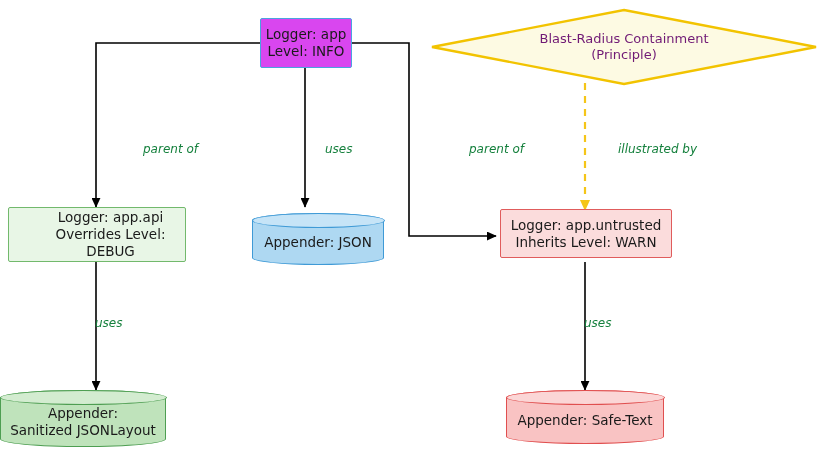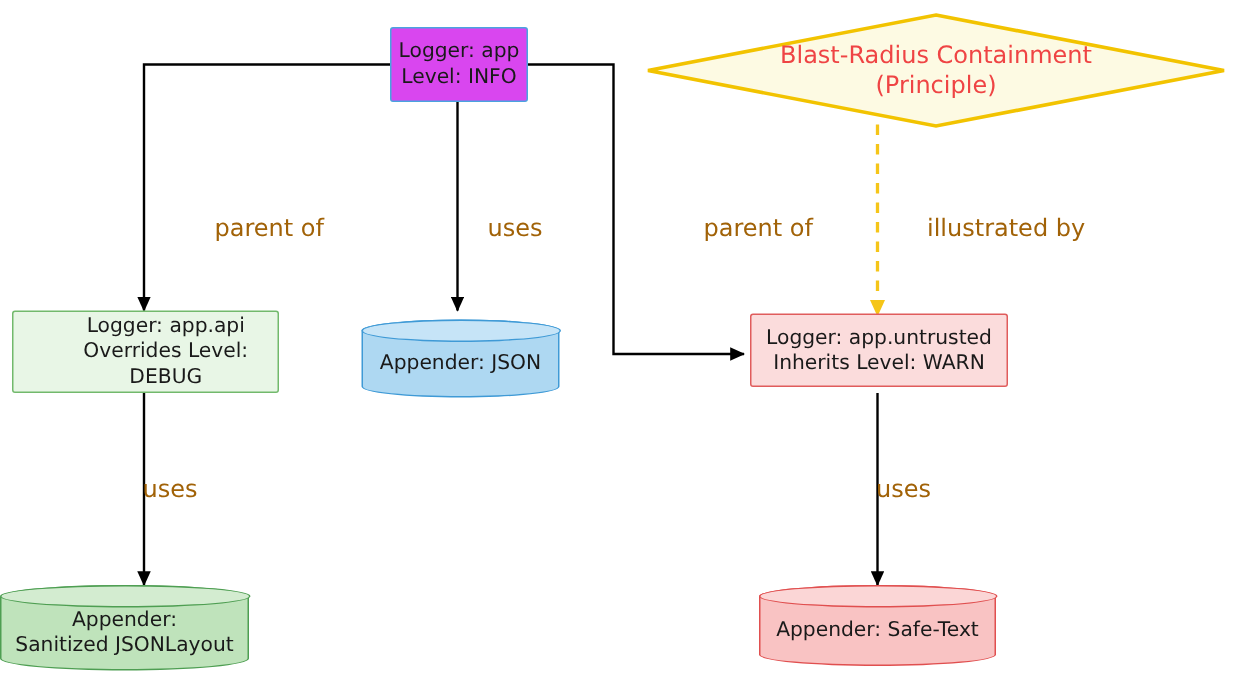--- a/index.html
+++ b/index.html
@@ -91,32 +91,33 @@
   
   .node-diamond {
     position: absolute;
   }
   .node-diamond .dia-label {
     position: absolute;
     left: 0; right: 0;
     top: 50%;
     transform: translateY(-50%);
     text-align: center;
-    color: #ef4444;
-    font-size: 16px;
+    color: #701a75;
+    font-size: 13px;
     line-height: 1.25;
     white-space: pre-line;
   }
 
   
   .edge-label {
     position: absolute;
-    font-size: 16px;
-    color: #a16207;
+    font-size: 12px;
+    color: #15803d;
     white-space: nowrap;
+    font-style: italic;
   }
 </style>
 </head>
 <body>
 
 <div id="diagram-canvas">
 
   <svg id="edge-layer" viewBox="0 0 823 450" width="823" height="450" xmlns="http://www.w3.org/2000/svg">
     <defs>
       <marker id="arrow-black" markerWidth="10" markerHeight="9" refX="9.2" refY="4.5" orient="auto" markerUnits="userSpaceOnUse">
@@ -159,21 +160,21 @@
     <svg width="388" height="78" viewBox="0 0 388 78" xmlns="http://www.w3.org/2000/svg">
       <polygon points="194,2 386,39 194,76 2,39" fill="#fdfae3" stroke="#f2c300" stroke-width="2.4"></polygon>
     </svg>
     <div class="dia-label">Blast-Radius Containment
 (Principle)</div>
   </div>
 
   <div class="node node-rect rect-green" style="left:8px; top:207px; width:178px; height:55px;">Logger: app.api
 Overrides Level: DEBUG</div>
 
-  <div class="node-cyl cyl-blue" style="left:241px; top:213px; width:130px; height:50px;">
+  <div class="node-cyl cyl-blue" style="left:252px; top:213px; width:130px; height:50px;">
     <div class="cyl-top"></div>
     <div class="cyl-text">Appender: JSON</div>
   </div>
 
   <div class="node node-rect rect-red" style="left:500px; top:209px; width:172px; height:49px;">Logger: app.untrusted
 Inherits Level: WARN</div>
 
   <div class="node-cyl cyl-green" style="left:0; top:390px; width:164px; height:55px;">
     <div class="cyl-top"></div>
     <div class="cyl-text">Appender:

